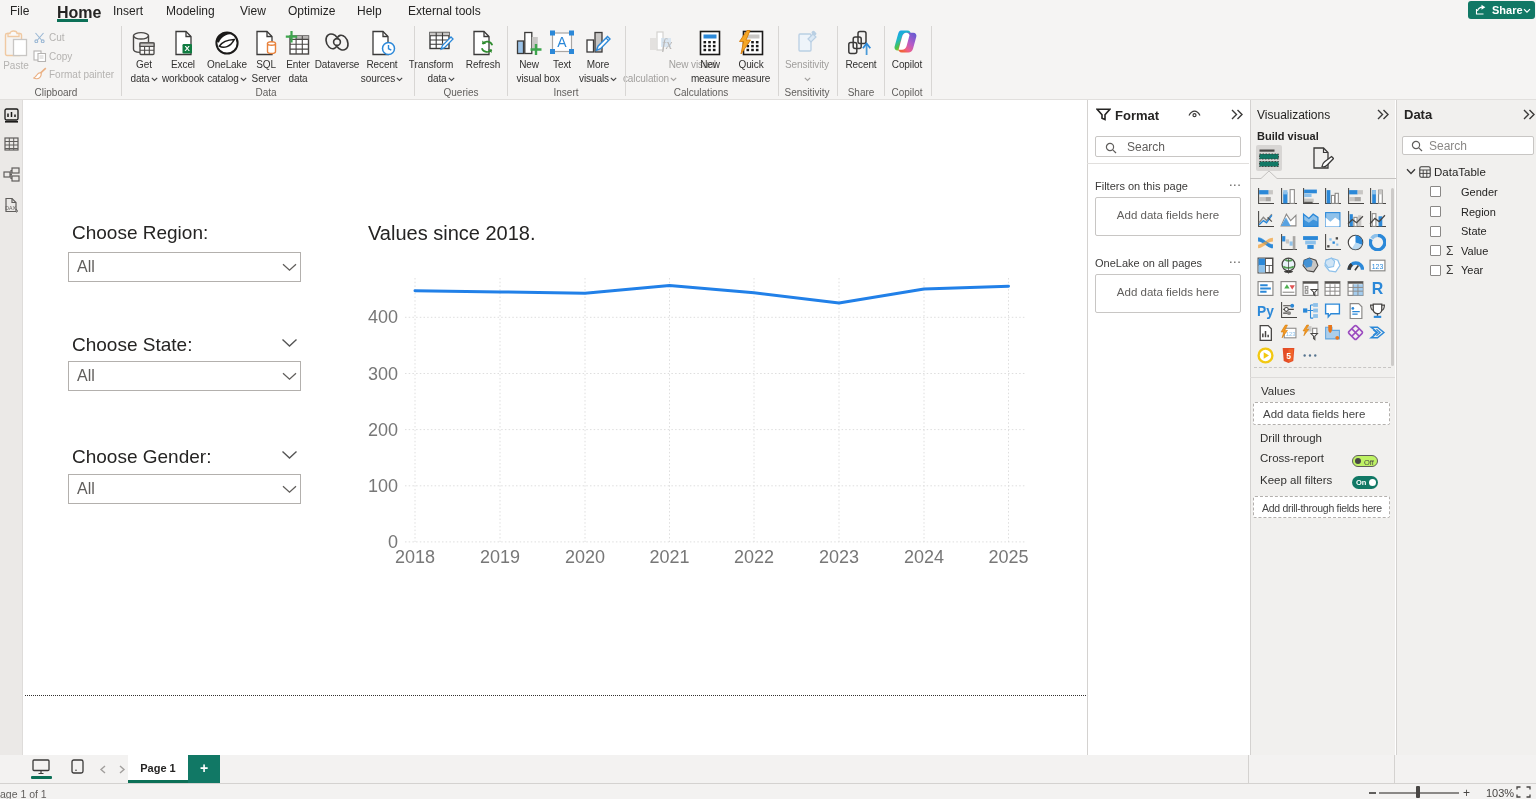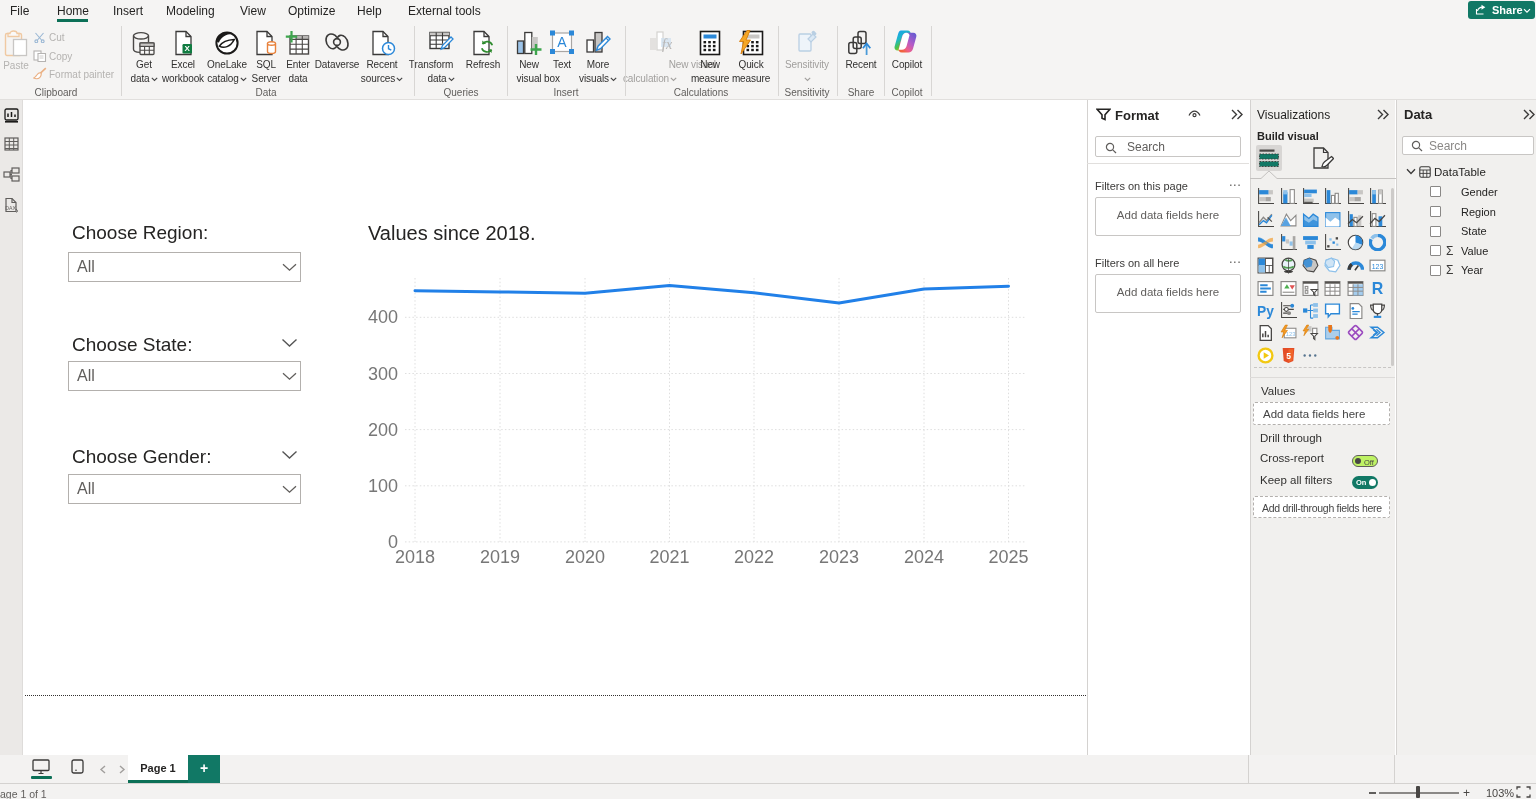--- a/index.html
+++ b/index.html
@@ -13,21 +13,21 @@
 <div class="abs" style="left:0;top:0;width:1536px;height:100px;background:#f5f4f3;border-bottom:1px solid #e1dfdd"></div>
 <div class="abs" style="left:0;top:100px;width:23px;height:655px;background:#ebe9e7;border-right:1px solid #dedcda"></div>
 <div class="abs" style="left:1087px;top:100px;width:162px;height:655px;background:#fff;border-left:1px solid #d4d2d0"></div>
 <div class="abs" style="left:1250px;top:100px;width:145px;height:655px;background:#f1f0ee;border-left:1px solid #d4d2d0"></div>
 <div class="abs" style="left:1396px;top:100px;width:140px;height:655px;background:#f1f0ee;border-left:1px solid #d4d2d0"></div>
 <div class="abs" style="left:0;top:755px;width:1536px;height:28px;background:#f3f2f1"></div>
 <div class="abs" style="left:0;top:783px;width:1536px;height:16px;background:#f3f2f1;border-top:1px solid #d4d2d0"></div>
 <div class="abs" style="left:1248px;top:755px;width:1px;height:28px;background:#d4d2d0"></div>
 <div class="abs" style="left:1394px;top:755px;width:1px;height:28px;background:#d4d2d0"></div>
 <div class="txt" style="left:10px;top:4px;font-size:12px;color:#252423;font-weight:normal">File</div>
-<div class="txt" style="left:57px;top:4px;font-size:12px;color:#252423;font-weight:normal">Home</div>
+<div class="txt" style="left:57px;top:4px;font-size:16px;color:#252423;font-weight:bold">Home</div>
 <div class="txt" style="left:113px;top:4px;font-size:12px;color:#252423;font-weight:normal">Insert</div>
 <div class="txt" style="left:166px;top:4px;font-size:12px;color:#252423;font-weight:normal">Modeling</div>
 <div class="txt" style="left:240px;top:4px;font-size:12px;color:#252423;font-weight:normal">View</div>
 <div class="txt" style="left:288px;top:4px;font-size:12px;color:#252423;font-weight:normal">Optimize</div>
 <div class="txt" style="left:357px;top:4px;font-size:12px;color:#252423;font-weight:normal">Help</div>
 <div class="txt" style="left:408px;top:4px;font-size:12px;color:#252423;font-weight:normal">External tools</div>
 <div class="abs" style="left:57px;top:19px;width:31px;height:3px;background:#0c7057"></div>
 <div class="abs" style="left:1468px;top:1px;width:67px;height:18px;background:#117865;border-radius:3px;color:#fff">
 <svg class="abs" style="left:7px;top:3px" width="13" height="12" viewBox="0 0 13 12">
         <path d="M1.5 5v5h7" fill="none" stroke="#fff" stroke-width="1.1"></path>
@@ -383,21 +383,21 @@
         <path d="M7.8 7.8L11 11" stroke="#605e5c" stroke-width="1.2"></path>
       </svg>
 <div class="txt" style="left:31px;top:3px;font-size:12px;color:#605e5c">Search</div>
     </div>
 <div class="abs" style="left:1087px;top:163px;width:162px;height:1px;background:#e1dfdd"></div>
 <div class="txt" style="left:1095px;top:180px;font-size:11px;color:#3b3a39">Filters on this page</div>
 <div class="txt" style="left:1229px;top:174px;font-size:13px;color:#605e5c;letter-spacing:0.5px">...</div>
 <div class="abs" style="left:1095px;top:197px;width:146px;height:39px;background:#fff;border:1px solid #c8c6c4;border-radius:2px">
 <div class="txt" style="left:0;top:11px;width:144px;text-align:center;font-size:11.5px;color:#605e5c">Add data fields here</div>
     </div>
-<div class="txt" style="left:1095px;top:257px;font-size:11px;color:#3b3a39">Filters on all here</div>
+<div class="txt" style="left:1095px;top:257px;font-size:11px;color:#3b3a39">OneLake on all pages</div>
 <div class="txt" style="left:1229px;top:251px;font-size:13px;color:#605e5c;letter-spacing:0.5px">...</div>
 <div class="abs" style="left:1095px;top:274px;width:146px;height:39px;background:#fff;border:1px solid #c8c6c4;border-radius:2px">
 <div class="txt" style="left:0;top:11px;width:144px;text-align:center;font-size:11.5px;color:#605e5c">Add data fields here</div>
     </div>
 <div class="txt" style="left:1257px;top:108px;font-size:12px;font-weight:normal;color:#252423">Visualizations</div>
 <svg class="abs" style="left:1376px;top:109px" width="14" height="11" viewBox="0 0 14 11">
       <g fill="none" stroke="#3b3a39" stroke-width="1.4">
         <path d="M2 1l4.5 4.5L2 10M7.5 1L12 5.5 7.5 10"></path>
       </g>
     </svg>

